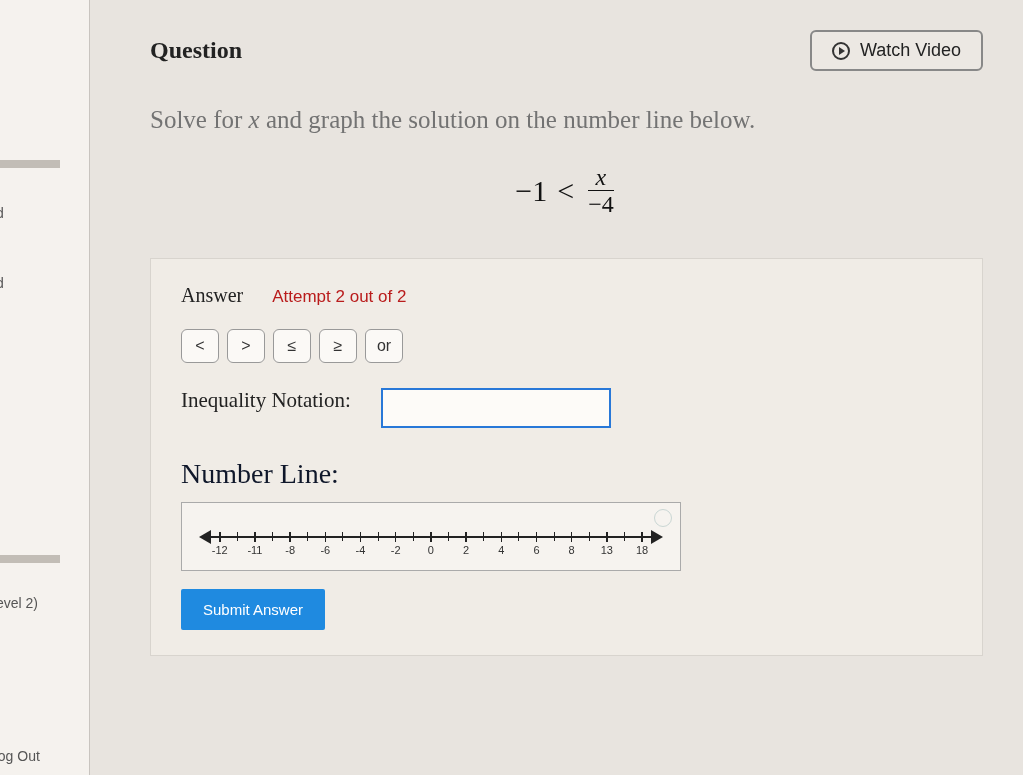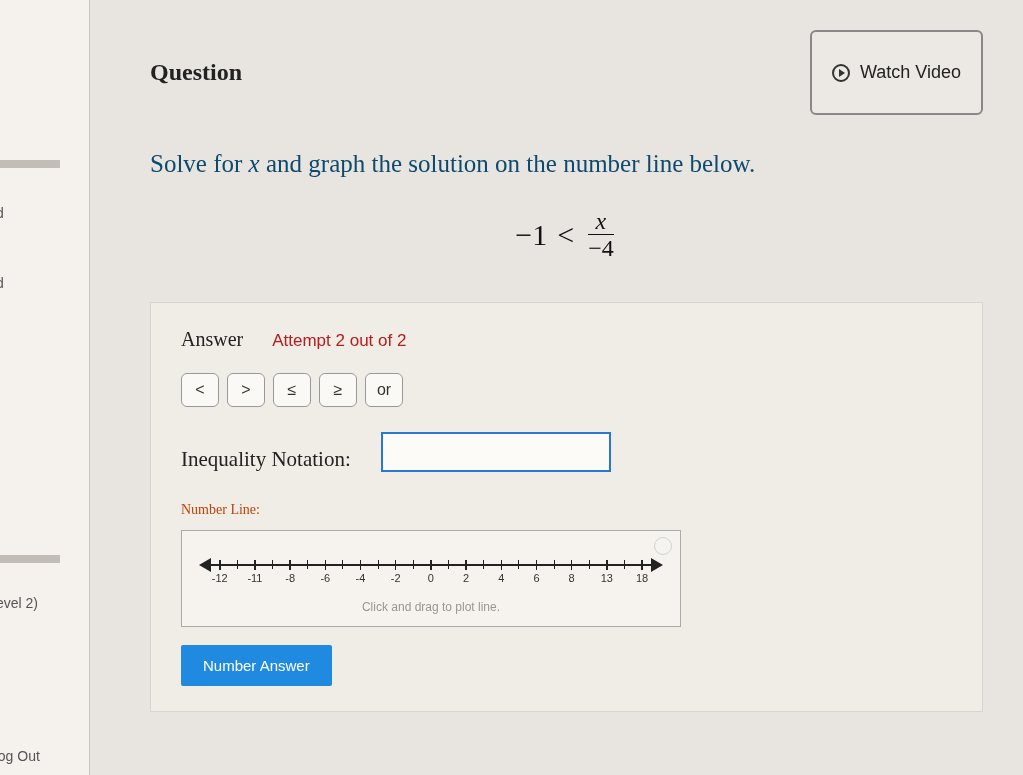--- a/index.html
+++ b/index.html
@@ -49,21 +49,21 @@
     text-align: center;
   }
   .question-title {
     font-size: 24px;
     font-weight: bold;
     color: #222;
   }
   .watch-video-btn {
     border: 2px solid #888;
     border-radius: 6px;
-    padding: 30px 20px;
+    padding: 8px 20px;
     background: #ece8e3;
     font-family: Arial, sans-serif;
     font-size: 18px;
     color: #222;
     display: flex;
     align-items: center;
     gap: 10px;
     cursor: pointer;
   }
   .play-icon {
@@ -78,21 +78,21 @@
   .play-icon::after {
     content: '';
     width: 0; height: 0;
     border-left: 6px solid #333;
     border-top: 4px solid transparent;
     border-bottom: 4px solid transparent;
     margin-left: 2px;
   }
   .prompt {
     font-size: 25px;
-    color: #0c4a6e;
+    color: #737373;
     margin-bottom: 30px;
   }
   .prompt .xvar { font-style: italic; font-family: 'Times New Roman', serif; }
   .equation {
     text-align: center;
     font-size: 30px;
     font-family: 'Times New Roman', serif;
     color: #111;
     margin-bottom: 40px;
     display:flex;
@@ -127,33 +127,33 @@
     border: 1px solid #999;
     border-radius: 6px;
     background: #fbf9f6;
     font-family: Arial, sans-serif;
     font-size: 16px;
     color: #333;
     display:flex; align-items:center; justify-content:center;
     cursor:pointer;
   }
   .notation-row {
-    display:flex; align-items:flex-end; gap:30px;
+    display:flex; align-items:flex-start; gap:30px;
     margin-bottom: 30px;
   }
   .notation-label { font-size: 21px; color:#222; }
   .notation-input {
     width: 230px; height: 40px;
     border: 2px solid #2878d8;
     background: #fdfbf8;
     font-size: 18px;
     padding: 0 8px;
     font-family: Arial, sans-serif;
   }
-  .nl-label { font-size: 14px; color:#c2410c; margin-bottom:12px;}
+  .nl-label { font-size: 28px; color:#0f172a; margin-bottom:12px;}
   .nl-box {
     border: 1px solid #aaa;
     background: #f6f3ef;
     padding: 25px 15px 12px 15px;
     width: 500px;
     position:relative;
   }
   .nl-reset {
     position:absolute; top:6px; right:8px;
     width:18px;height:18px;border:1.5px solid #8aa; border-radius:50%;
@@ -298,18 +298,17 @@
             <div class="tick"></div>
             <div class="tick major">
               <div class="tick-label">13</div>
             </div>
             <div class="tick"></div>
             <div class="tick major">
               <div class="tick-label">18</div>
             </div>
           </div>
       </div>
-      <div class="nl-hint">Click and drag to plot line.</div>
-    </div>
-
-    <button class="submit-btn">Number Answer</button>
+    </div>
+
+    <button class="submit-btn">Submit Answer</button>
   </div>
 </div>
 
 </body></html>

